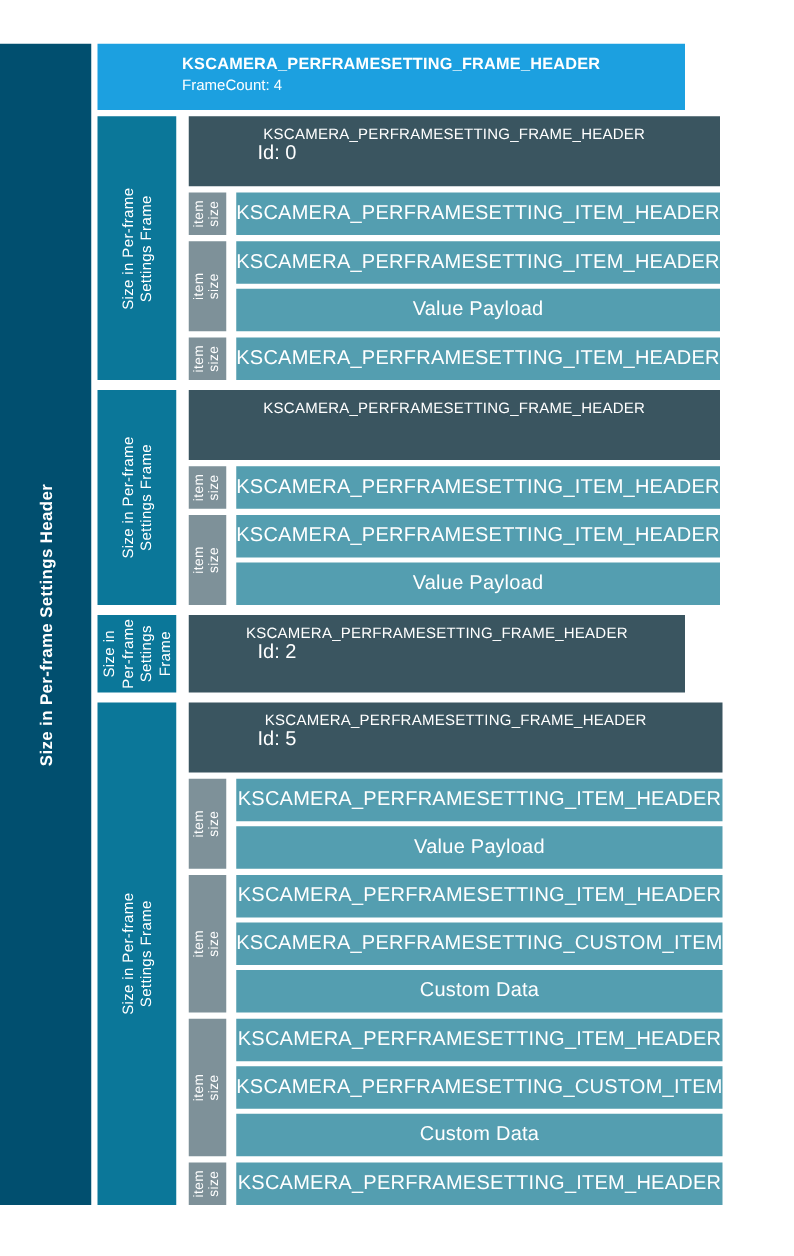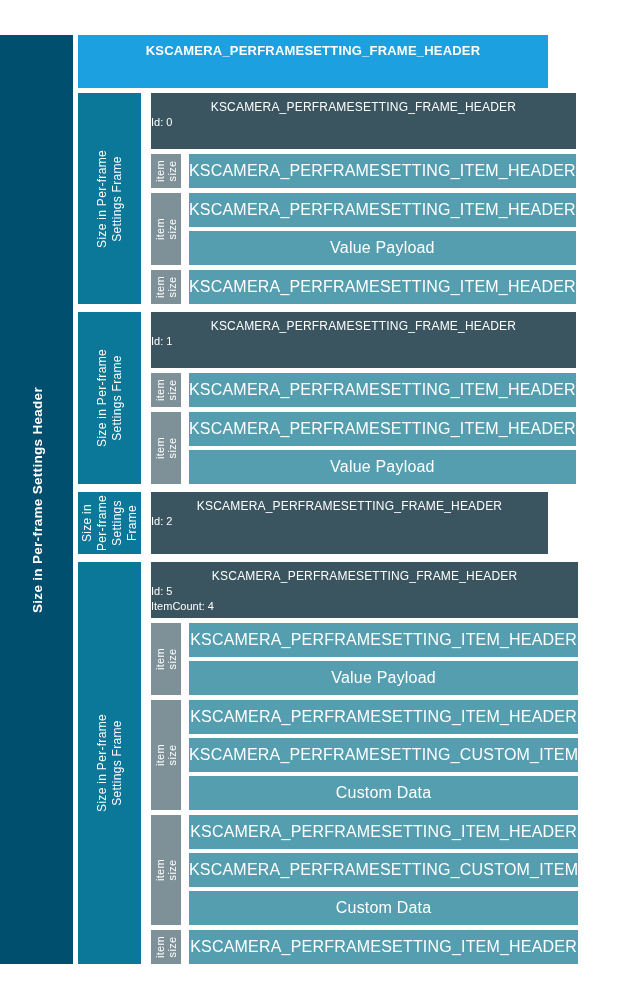--- a/index.html
+++ b/index.html
@@ -39,21 +39,21 @@
   .frame-section + .frame-section{margin-top:8px}
   .frame-bar{flex:none;width:63px;background:var(--frame-bar);position:relative}
   .frame-body{flex:1;display:flex;flex-direction:column}
 
   .frame-header{
     height:56px;background:var(--frame-header);color:var(--text);
     padding-top:6px;
   }
   .frame-header.tall{height:62px}
   .fh-title{text-align:center;font-size:12px;line-height:16px;letter-spacing:.2px}
-  .fh-meta{font-size:11px;line-height:15px}
+  .fh-meta{padding-left:55px;font-size:16px;line-height:15px}
 
   .item-group{display:flex;gap:8px;margin-top:5px}
   .item-size{flex:none;width:30px;background:var(--item-size);position:relative}
   .rows{flex:1;display:flex;flex-direction:column;gap:4px}
   .block-row{
     height:34px;background:var(--item-row);color:var(--text);
     display:flex;align-items:center;justify-content:center;
     font-size:16px;letter-spacing:.2px;
   }
 
@@ -73,20 +73,21 @@
 
   <div class="left-bar">
     <div class="vlabel">Size in Per-frame Settings Header</div>
   </div>
 
   <div class="content">
 
     <div class="top-header">
       <div class="th-block">
         <div class="th-title">KSCAMERA_PERFRAMESETTING_FRAME_HEADER</div>
+        <div class="th-sub">FrameCount: 4</div>
       </div>
     </div>
 
     <div class="frame-section">
       <div class="frame-bar">
         <div class="vlabel">Size in Per-frame
 Settings Frame</div>
       </div>
       <div class="frame-body">
         <div class="frame-header">
@@ -125,21 +126,20 @@
     </div>
 
     <div class="frame-section">
       <div class="frame-bar">
         <div class="vlabel">Size in Per-frame
 Settings Frame</div>
       </div>
       <div class="frame-body">
         <div class="frame-header">
           <div class="fh-title">KSCAMERA_PERFRAMESETTING_FRAME_HEADER</div>
-          <div class="fh-meta">Id: 1</div>
         </div>
         <div class="item-group">
           <div class="item-size">
             <div class="vlabel">item
 size</div>
           </div>
           <div class="rows">
             <div class="block-row">KSCAMERA_PERFRAMESETTING_ITEM_HEADER</div>
           </div>
         </div>
@@ -173,21 +173,20 @@
 
     <div class="frame-section">
       <div class="frame-bar">
         <div class="vlabel">Size in Per-frame
 Settings Frame</div>
       </div>
       <div class="frame-body">
         <div class="frame-header">
           <div class="fh-title">KSCAMERA_PERFRAMESETTING_FRAME_HEADER</div>
           <div class="fh-meta">Id: 5</div>
-          <div class="fh-meta">ItemCount: 4</div>
         </div>
         <div class="item-group">
           <div class="item-size">
             <div class="vlabel">item
 size</div>
           </div>
           <div class="rows">
             <div class="block-row">KSCAMERA_PERFRAMESETTING_ITEM_HEADER</div>
             <div class="block-row">Value Payload</div>
           </div>

